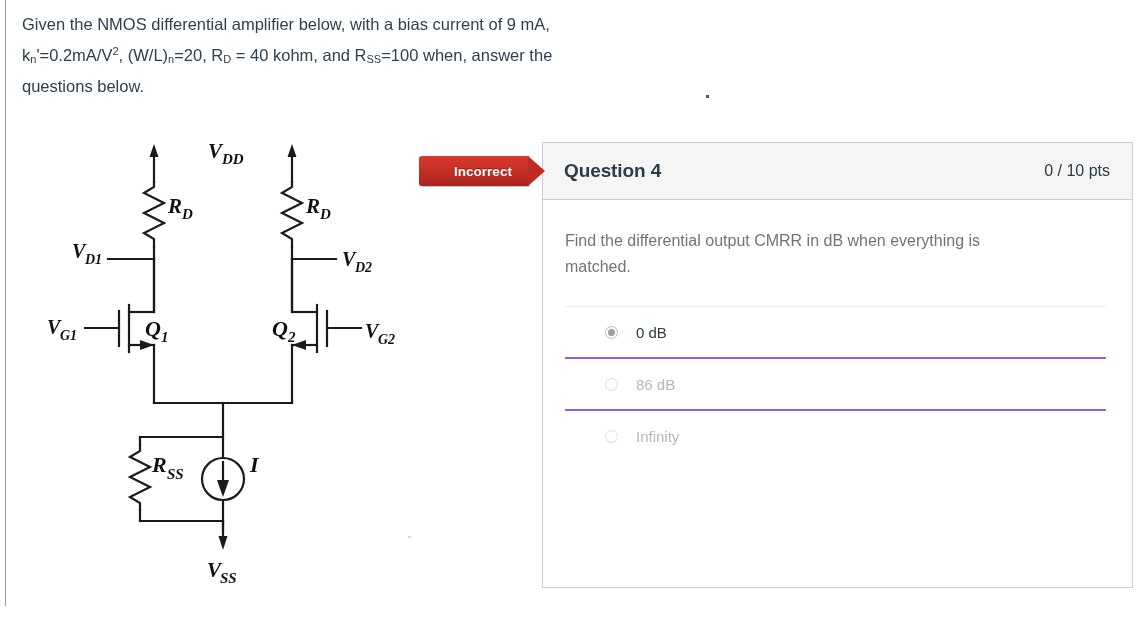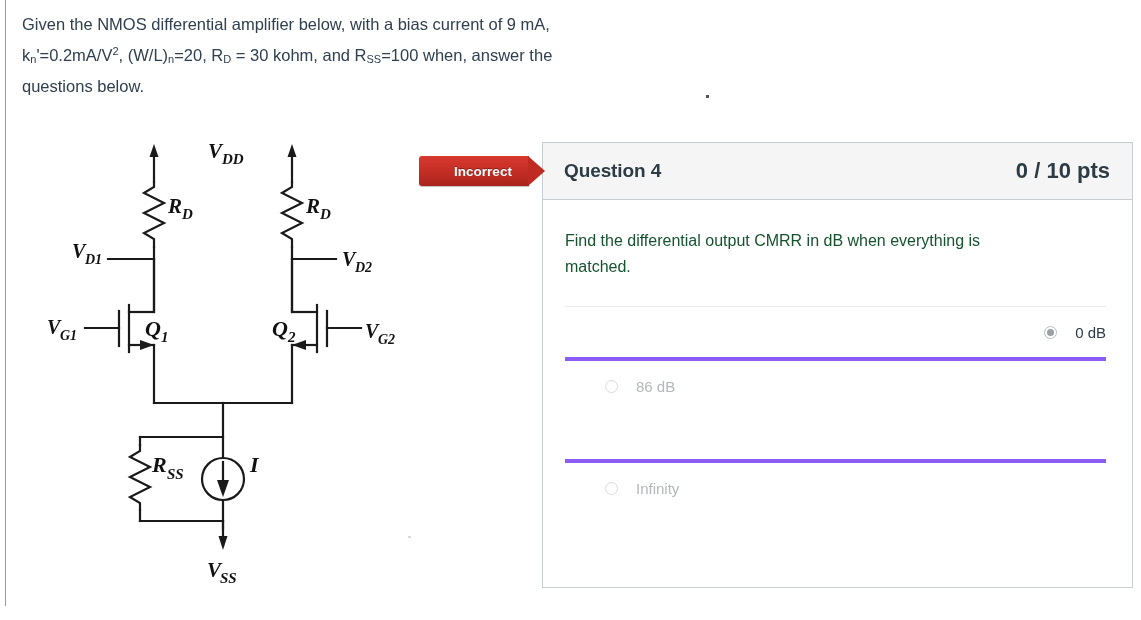--- a/index.html
+++ b/index.html
@@ -85,22 +85,22 @@
     box-sizing: border-box;
   }
   .qhead-title {
     font-size: 19px;
     font-weight: bold;
     color: #2d3b45;
     letter-spacing: -0.1px;
     text-align: center;
   }
   .qhead-pts {
-    font-size: 22px;
-    font-weight: bold;
+    font-size: 16px;
+    font-weight: normal;
     color: #2d3b45;
   }
   
   .flag {
     position: absolute;
     left: -124px;
     top: 13px;
     width: 134px;
     height: 35px;
   }
@@ -140,36 +140,36 @@
     font-weight: bold;
     text-shadow: 0 -1px 0 rgba(0,0,0,.35);
   }
 
   .qbody {
     padding: 28px 26px 0 22px;
   }
   .qtext {
     font-size: 16px;
     line-height: 26px;
-    color: #14532d;
+    color: #737373;
     width: 470px;
   }
 
   .answers {
     margin-top: 26px;
   }
   .answer-row {
     display: flex;
     align-items: center;
     height: 50px;
     padding-left: 40px;
-    border-top: 4px solid #8b5cf6;
-  }
-  .answer-row.first { border-top: 1px solid #ebedee; justify-content: flex-end; }
-  .answer-row:last-child { border-bottom: none; margin-top: 48px; }
+    border-top: 2px solid #8b5cf6;
+  }
+  .answer-row.first { border-top: 1px solid #ebedee; }
+  .answer-row:last-child { border-bottom: none; }
   .radio {
     width: 13px;
     height: 13px;
     border-radius: 50%;
     border: 1px solid #d9dcde;
     background: #ffffff;
     box-sizing: border-box;
     flex: 0 0 auto;
     position: relative;
   }
@@ -194,21 +194,21 @@
     color: #2d3b45;
   }
 </style>
 </head>
 <body>
 
 <div class="page-left-rule"></div>
 
 <div class="prompt">
   <span>Given the NMOS differential amplifier below, with a bias current of 9</span>
-  <span>mA, k</span><sub>n</sub><span>'=0.2mA/V</span><sup>2</sup><span>, (W/L)</span><sub>n</sub><span>=20, R</span><sub>D</sub><span> = 30 kohm, and R</span><sub>SS</sub><span>=100 when,</span>
+  <span>mA, k</span><sub>n</sub><span>'=0.2mA/V</span><sup>2</sup><span>, (W/L)</span><sub>n</sub><span>=20, R</span><sub>D</sub><span> = 40 kohm, and R</span><sub>SS</sub><span>=100 when,</span>
   <span>answer the questions below.</span>
 </div>
 
 <div class="circuit">
 <svg width="400" height="475" viewBox="0 0 400 475" xmlns="http://www.w3.org/2000/svg">
   <g fill="none" stroke="#1a1a1a" stroke-width="2.2" stroke-linecap="square">
 
     <line x1="124" y1="57" x2="124" y2="30"></line>
     <polygon points="124,19 119.5,32 128.5,32" fill="#1a1a1a" stroke="none"></polygon>
 

